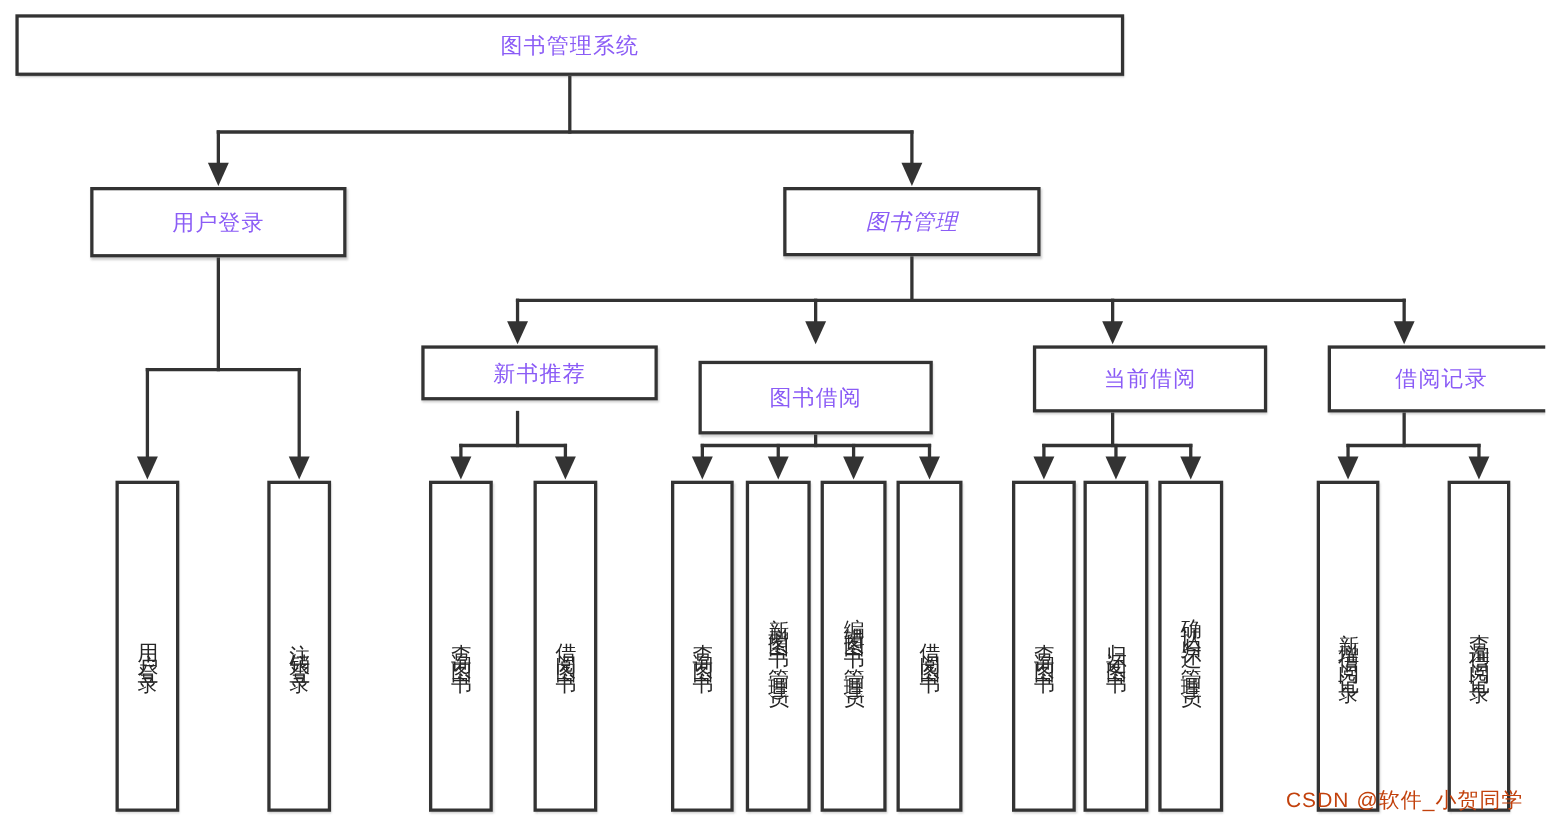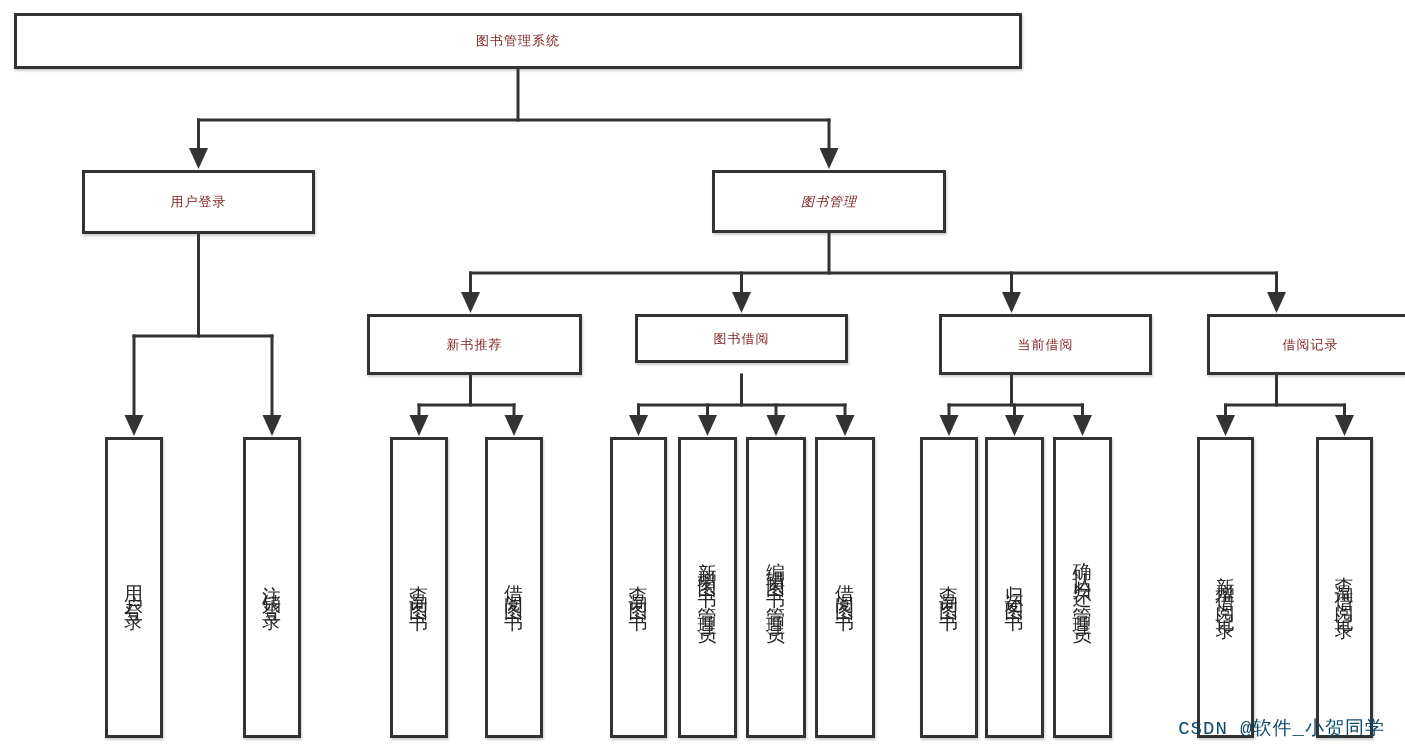--- a/index.html
+++ b/index.html
@@ -27,22 +27,22 @@
     box-sizing: border-box;
     background: #ffffff;
     border: 3px solid #333333;
     display: flex;
     align-items: center;
     justify-content: center;
     z-index: 2;
     box-shadow: 1px 2px 2px rgba(80,80,80,0.28);
   }
   #nodes .box.h .label {
-    font-size: 13px;
-    color: #7f1d1d;
+    font-size: 20px;
+    color: #8b5cf6;
     letter-spacing: 1px;
     white-space: nowrap;
   }
   #nodes .box.v .label {
     writing-mode: vertical-rl;
     text-orientation: mixed;
     font-size: 19px;
     line-height: 1;
     letter-spacing: 9px;
     color: #262626;
@@ -119,24 +119,24 @@
   <div id="nodes">
       <div class="box h" style="left: 14px; top: 13px; width: 1008px; height: 56px; border-color: rgb(51, 51, 51); background: rgb(255, 255, 255);">
         <span class="label">图书管理系统</span>
       </div>
       <div class="box h" style="left: 82px; top: 170px; width: 233px; height: 64px; border-color: rgb(51, 51, 51); background: rgb(255, 255, 255);">
         <span class="label">用户登录</span>
       </div>
       <div class="box h" style="left: 712px; top: 170px; width: 234px; height: 63px; border-color: rgb(51, 51, 51); background: rgb(255, 255, 255); font-style: italic;">
         <span class="label">图书管理</span>
       </div>
-      <div class="box h" style="left: 367px; top: 314px; width: 215px; height: 61px; border-color: rgb(51, 51, 51); background: rgb(255, 255, 255);">
+      <div class="box h" style="left: 383px; top: 314px; width: 215px; height: 50px; border-color: rgb(51, 51, 51); background: rgb(255, 255, 255);">
         <span class="label">新书推荐</span>
       </div>
-      <div class="box h" style="left: 635px; top: 314px; width: 213px; height: 49px; border-color: rgb(51, 51, 51); background: rgb(255, 255, 255);">
+      <div class="box h" style="left: 635px; top: 328px; width: 213px; height: 67px; border-color: rgb(51, 51, 51); background: rgb(255, 255, 255);">
         <span class="label">图书借阅</span>
       </div>
       <div class="box h" style="left: 905px; top: 314px; width: 213px; height: 61px; border-color: rgb(51, 51, 51); background: rgb(255, 255, 255); margin-left: 34px;">
         <span class="label">当前借阅</span>
       </div>
       <div class="box h" style="left: 1173px; top: 314px; width: 207px; height: 61px; border-color: rgb(51, 51, 51); background: rgb(255, 255, 255); margin-left: 34px;">
         <span class="label">借阅记录</span>
       </div>
       <div class="box v" style="left: 105px; top: 437px; width: 58px; height: 301px; border-color: rgb(51, 51, 51); background: rgb(255, 255, 255);">
         <span class="label">用户登录</span>
@@ -171,14 +171,14 @@
       <div class="box v" style="left: 1053px; top: 437px; width: 59px; height: 301px; border-color: rgb(51, 51, 51); background: rgb(255, 255, 255);">
         <span class="label">确认归还（管理员）</span>
       </div>
       <div class="box v" style="left: 1197px; top: 437px; width: 57px; height: 301px; border-color: rgb(51, 51, 51); background: rgb(255, 255, 255);">
         <span class="label">新增借阅记录</span>
       </div>
       <div class="box v" style="left: 1316px; top: 437px; width: 57px; height: 301px; border-color: rgb(51, 51, 51); background: rgb(255, 255, 255);">
         <span class="label">查询借阅记录</span>
       </div>
     </div>
-  <div class="watermark" style="color: #0c4a6e; font-family: Liberation Mono, monospace;">CSDN @软件_小贺同学</div>
+  <div class="watermark" style="color: #c2410c;">CSDN @软件_小贺同学</div>
 </div>
 
 </body></html>

